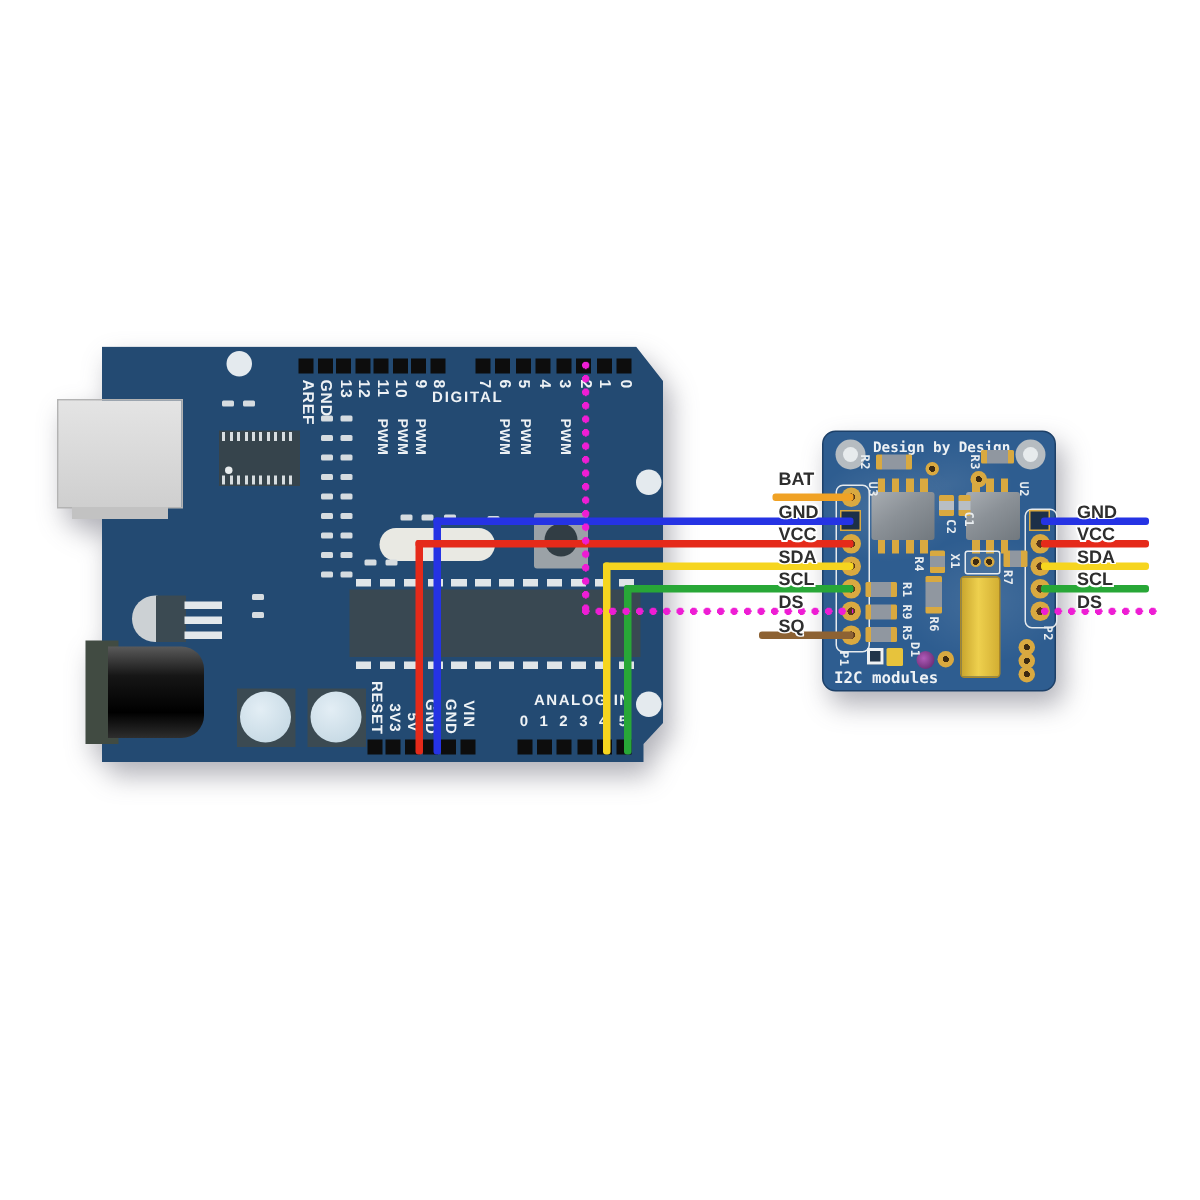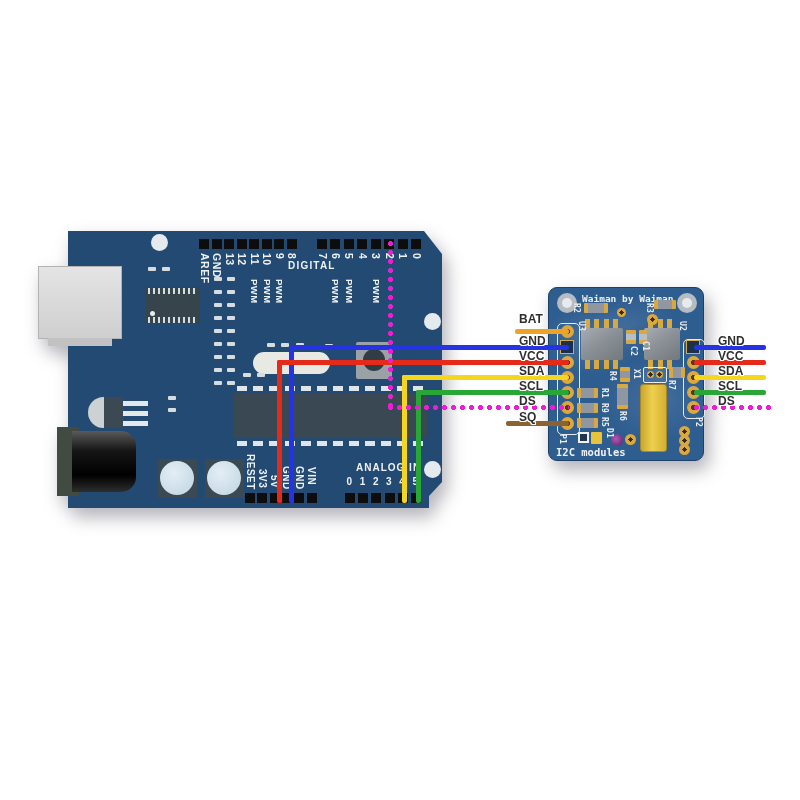--- a/index.html
+++ b/index.html
@@ -88,21 +88,21 @@
   </div>
 
   <div id="rtc-wrap">
     <div id="rtc-board"></div>
 
     <div class="hole" style="left:557px;top:293px;width:20px;height:20px;background:#b6bcc1;"></div>
     <div class="hole" style="left:562px;top:298px;width:10px;height:10px;background:#e7ebed;"></div>
     <div class="hole" style="left:677px;top:293px;width:20px;height:20px;background:#b6bcc1;"></div>
     <div class="hole" style="left:682px;top:298px;width:10px;height:10px;background:#e7ebed;"></div>
 
-    <div class="hlabel mono" style="left:582px;top:293px;font-size:9.5px;color:#eef2f5;">Waiman by Waiman</div>
+    <div class="hlabel mono" style="left:582px;top:293px;font-size:9.5px;color:#eef2f5;">Design by Design</div>
     <div class="hlabel mono" style="left:556px;top:446px;font-size:10.5px;color:#eef2f5;">I2C modules</div>
 
     <div class="hdr-outline" style="left:556.5px;top:322.5px;width:21px;height:110px;"></div>
     <div class="hdr-outline" style="left:683px;top:338.5px;width:20px;height:78px;"></div>
 
     <div class="chip-pins" style="left:585px;top:319px;width:34px;height:10px;"></div>
     <div class="chip-pins" style="left:585px;top:359px;width:34px;height:10px;"></div>
     <div class="chip-body" style="left:581px;top:328px;width:42px;height:32px;"></div>
 
     <div class="chip-pins" style="left:648px;top:319px;width:28px;height:10px;"></div>

